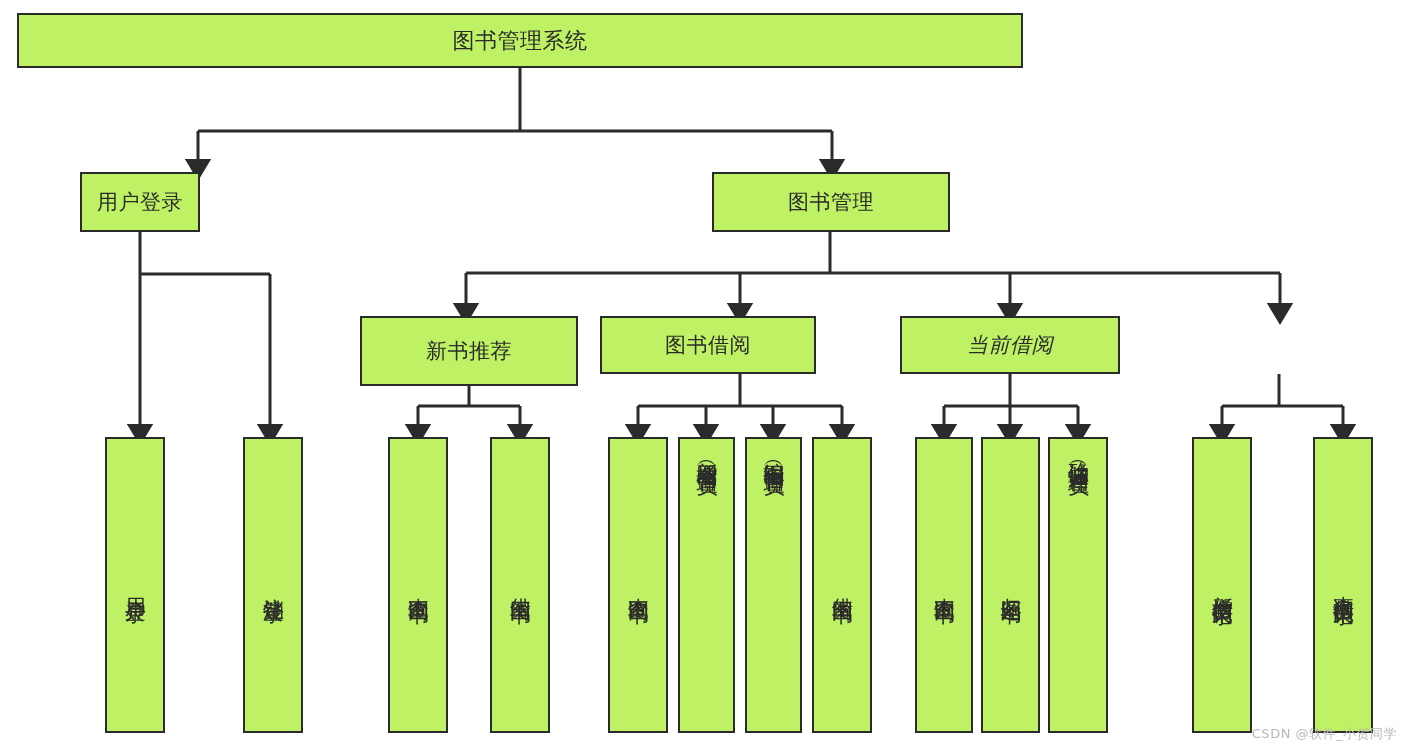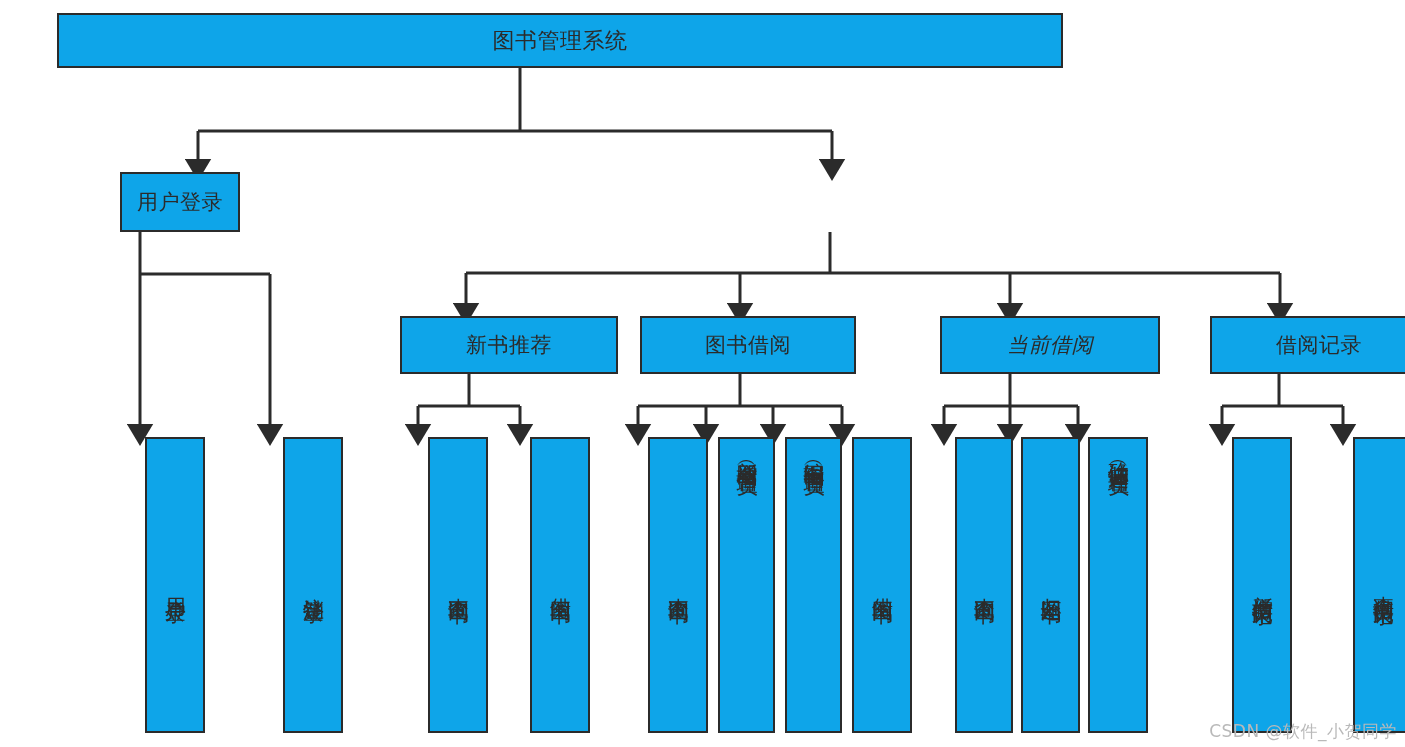--- a/index.html
+++ b/index.html
@@ -24,26 +24,25 @@
     left: 0;
     top: 0;
     width: 1405px;
     height: 747px;
     pointer-events: none;
   }
   .node {
     position: absolute;
     box-sizing: border-box;
     border: 2px solid #2b2b2b;
-    background: #0ea5e9;
+    background: #bef264;
     display: flex;
     align-items: center;
     justify-content: center;
     color: #2b2b2b;
-    margin-left: 40px;
   }
   .node .label {
     display: block;
     text-align: center;
     line-height: 1.18;
     white-space: nowrap;
   }
   
   .node.horiz .label {
     font-size: 21px;
@@ -70,21 +69,21 @@
   .node.vert.top {
     align-items: flex-start;
   }
   .node.vert.top .label {
     margin-top: 6px;
   }
   #watermark {
     position: absolute;
     right: 8px;
     bottom: 4px;
-    font-size: 17px;
+    font-size: 13px;
     color: #b9b9b9;
     white-space: nowrap;
     letter-spacing: 0.5px;
   }
 </style>
 </head>
 <body>
 
 <div id="canvas">
 
@@ -138,33 +137,33 @@
     </g>
   </svg>
 
   <div class="node horiz root" style="left:17px; top:13px; width:1006px; height:55px;">
     <span class="label">图书管理系统</span>
   </div>
 
   <div class="node horiz" style="left:80px; top:172px; width:120px; height:60px;">
     <span class="label">用户登录</span>
   </div>
-
-  <div class="node horiz" style="left:360px; top:316px; width:218px; height:58px;">
+  <div class="node horiz" style="left:712px; top:172px; width:238px; height:60px;">
+    <span class="label">图书管理</span>
+  </div>
+
+  <div class="node horiz" style="left:360px; top:316px; width:218px; height:70px;">
     <span class="label">新书推荐</span>
   </div>
   <div class="node horiz" style="left:600px; top:316px; width:216px; height:58px;">
     <span class="label">图书借阅</span>
   </div>
   <div class="node horiz" style="left:900px; top:316px; width:220px; height:58px;font-style:italic;">
     <span class="label">当前借阅</span>
   </div>
-  <div class="node horiz" style="left:1170px; top:316px; width:218px; height:58px;">
-    <span class="label">借阅记录</span>
-  </div>
 
   <div class="node vert mid" style="left:105px; top:437px; width:60px; height:296px;">
     <span class="label">用户登录</span>
   </div>
   <div class="node vert mid" style="left:243px; top:437px; width:60px; height:296px;">
     <span class="label">注销登录</span>
   </div>
 
   <div class="node vert mid" style="left:388px; top:437px; width:60px; height:296px;">
     <span class="label">查询图书</span>

